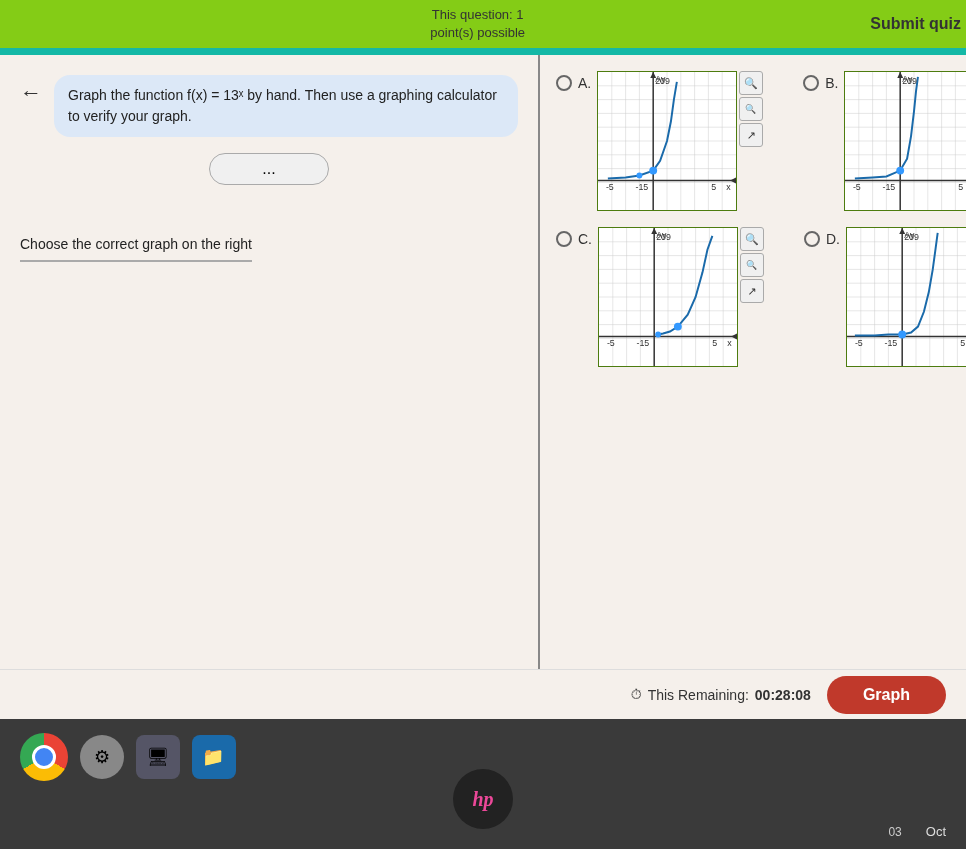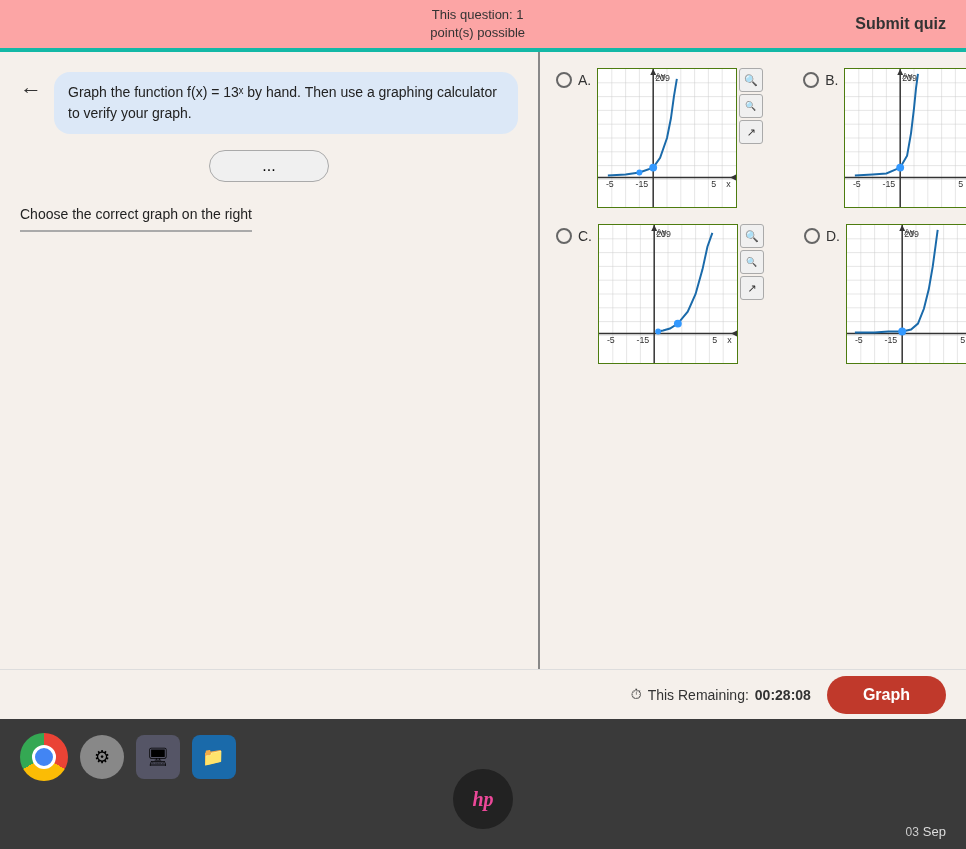--- a/index.html
+++ b/index.html
@@ -18,26 +18,26 @@
       top: 0; left: 0;
       width: 966px;
       height: 720px;
       background: #f5f0eb;
       display: flex;
       flex-direction: column;
     }
 
     
     .top-bar {
-      background: #fca5a5;
+      background: #84cc16;
       display: flex;
       justify-content: space-between;
       align-items: center;
-      padding: 6px 20px;
-      border-bottom: 4px solid #14b8a6;
+      padding: 6px 5px;
+      border-bottom: 7px solid #14b8a6;
       min-height: 48px;
     }
 
     .top-bar-center {
       text-align: center;
       font-size: 13px;
       color: #333;
       line-height: 1.4;
     }
 
@@ -108,20 +108,21 @@
       background: #f0f0f0;
       cursor: pointer;
     }
 
     .choose-text {
       font-size: 14px;
       color: #222;
       padding: 8px 0;
       border-bottom: 2px solid #aaa;
       display: inline-block;
+      margin-top: 27px;
     }
 
     
     .right-panel {
       flex: 1;
       padding: 16px;
       display: flex;
       flex-direction: column;
       gap: 16px;
       background: #f5f0eb;
@@ -317,21 +318,21 @@
       font-family: 'Times New Roman', serif;
       font-weight: bold;
     }
 
     .system-tray {
       position: absolute;
       bottom: 10px;
       right: 20px;
       display: flex;
       align-items: center;
-      gap: 4px;
+      gap: 24px;
       color: #ccc;
       font-size: 12px;
     }
 
     .nov-text {
       font-size: 13px;
       color: #ddd;
     }
 
     
@@ -619,15 +620,15 @@
   </div>
 
   <div class="hp-logo-area">
     <div class="hp-logo">
       <span>hp</span>
     </div>
   </div>
 
   <div class="system-tray">
     <span>03</span>
-    <span class="nov-text">Sep</span>
+    <span class="nov-text">Oct</span>
   </div>
 </div>
 
 </body></html>

